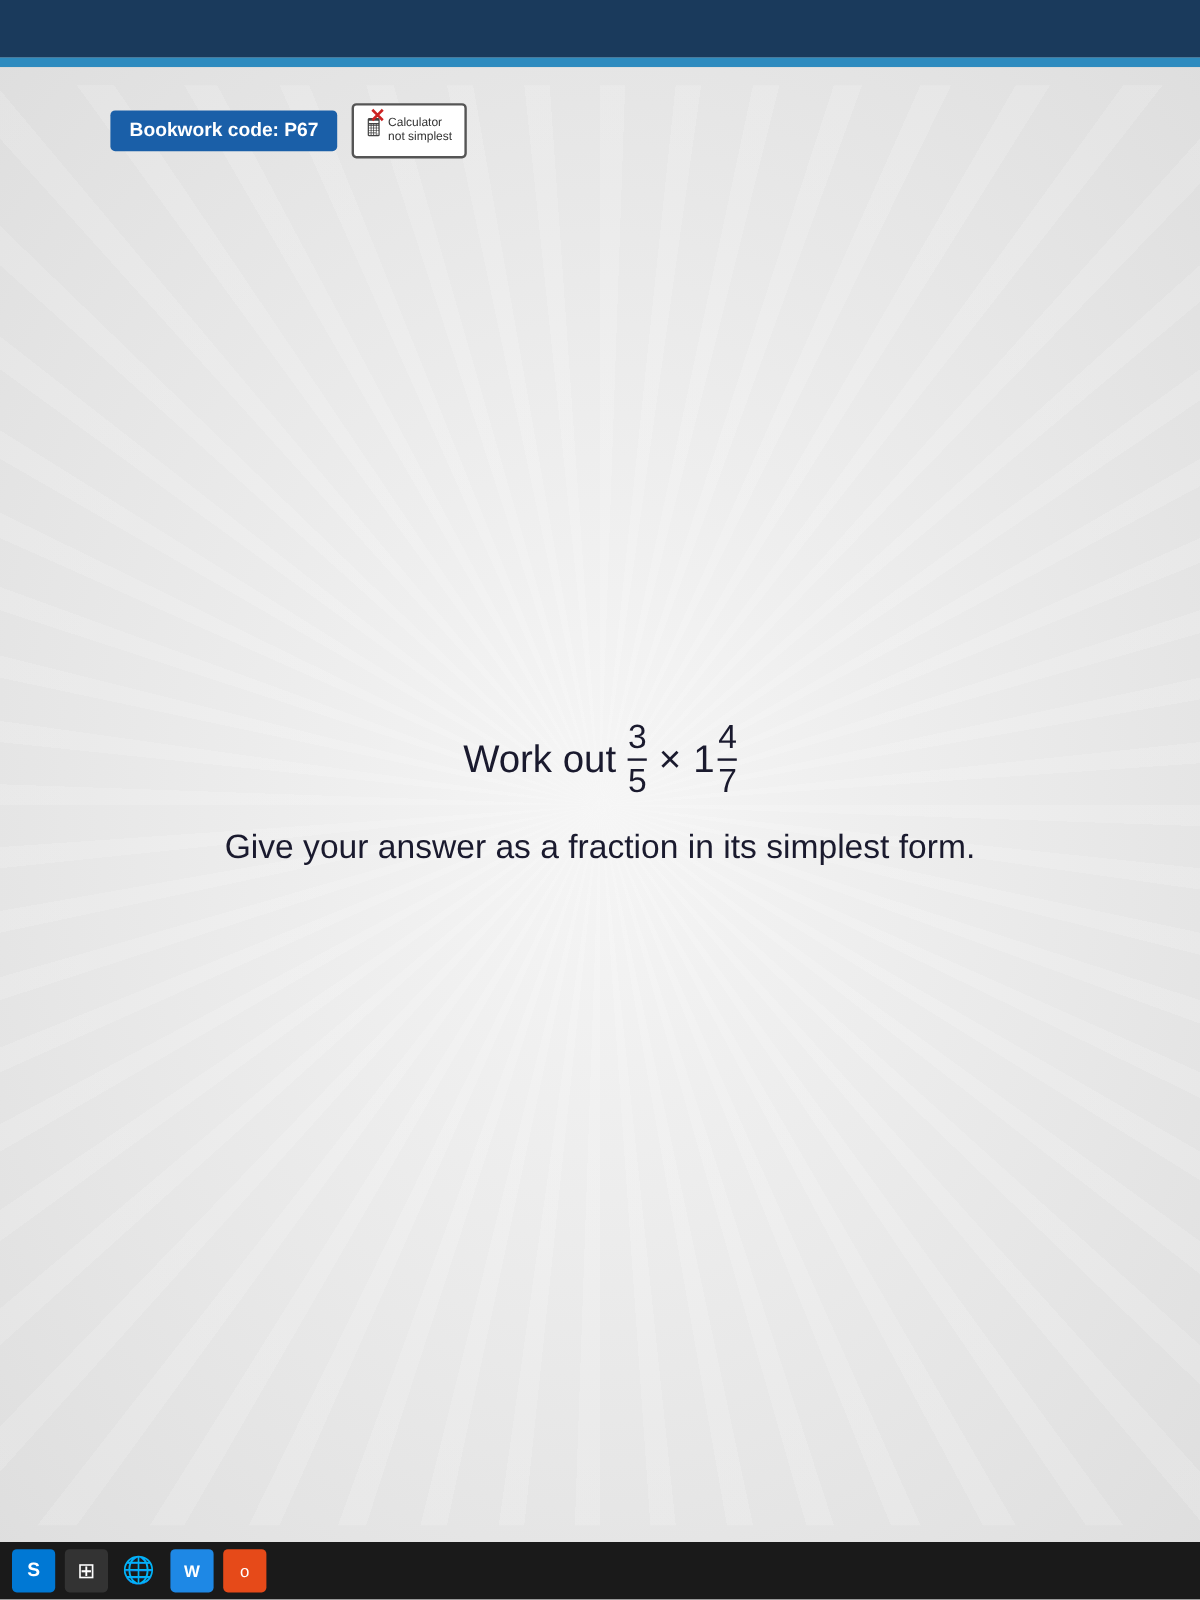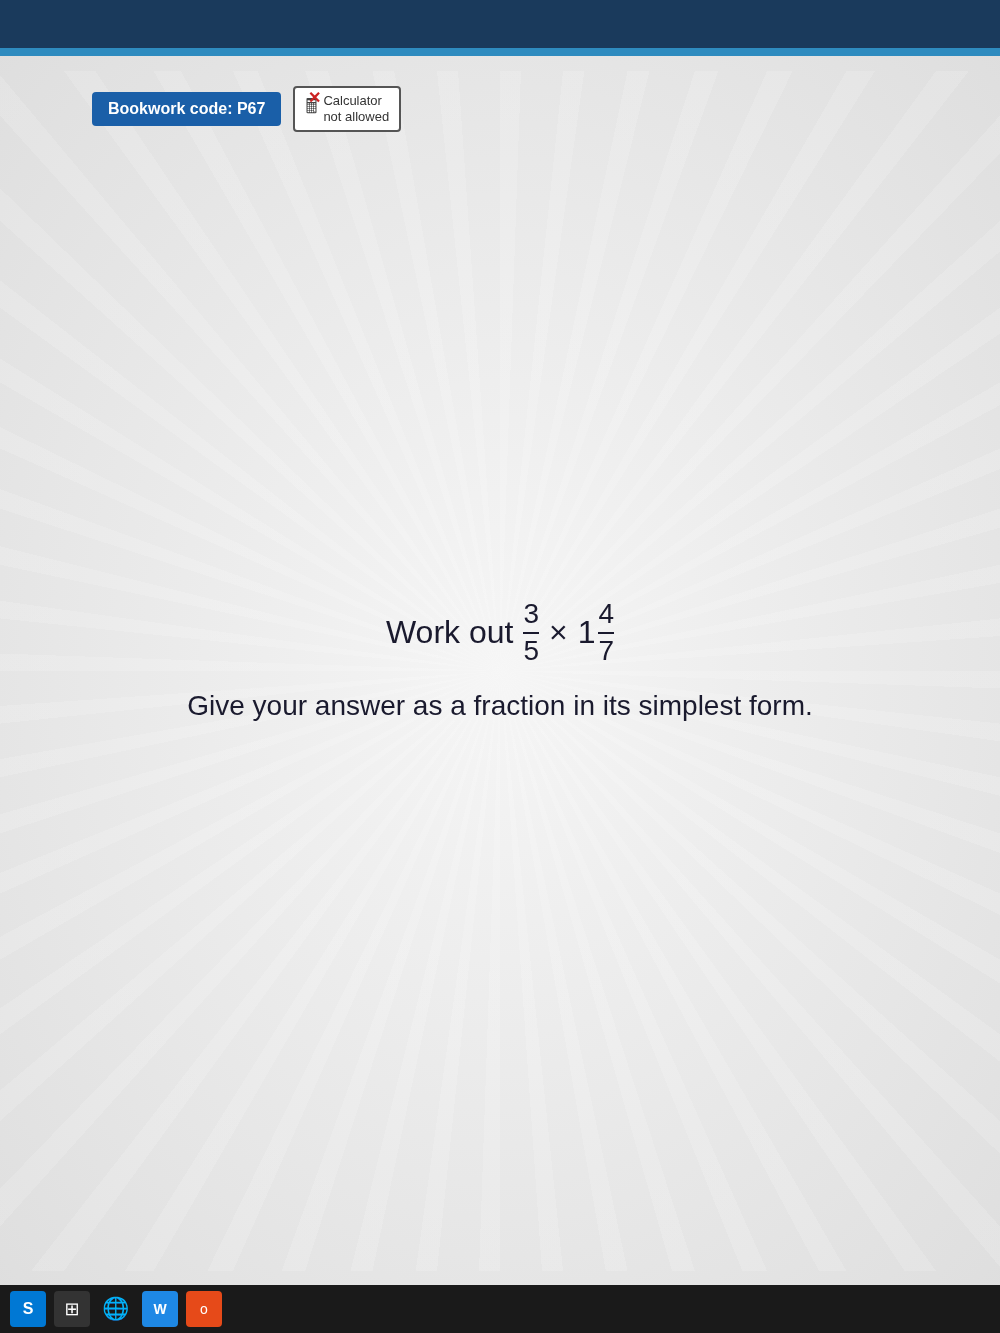--- a/index.html
+++ b/index.html
@@ -106,21 +106,21 @@
       color: #cc2222;
       font-size: 16px;
       font-weight: bold;
       line-height: 1;
     }
 
     .calculator-text {
       display: flex;
       flex-direction: column;
       line-height: 1.2;
-      font-size: 13px;
+      font-size: 10px;
     }
 
     .question-area {
       flex: 1;
       display: flex;
       flex-direction: column;
       align-items: center;
       justify-content: center;
       width: 100%;
       position: relative;
@@ -263,21 +263,21 @@
   <div class="header-row">
     <div class="bookwork-badge">Bookwork code: P67</div>
 
     <div class="calculator-badge">
       <div class="calculator-icon-wrapper">
         <span class="calc-icon">🖩</span>
         <span class="x-overlay">✕</span>
       </div>
       <div class="calculator-text">
         <span>Calculator</span>
-        <span>not allowed</span>
+        <span>not simplest</span>
       </div>
     </div>
   </div>
 
   <div class="question-area">
 
     <div class="question-text">
       <span>Work out</span>
 
       <span class="fraction">

